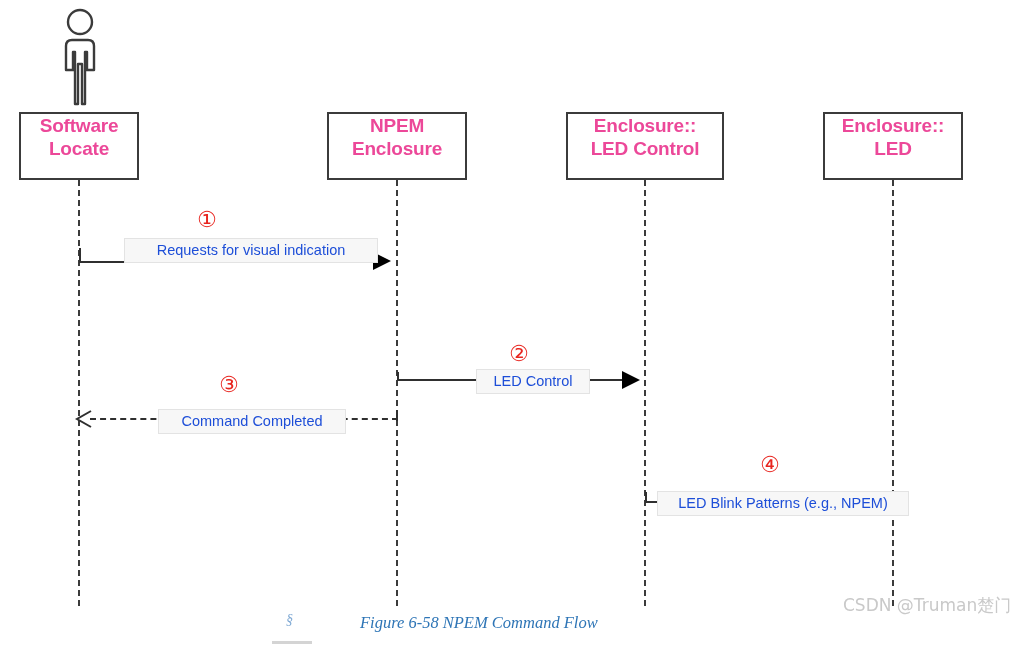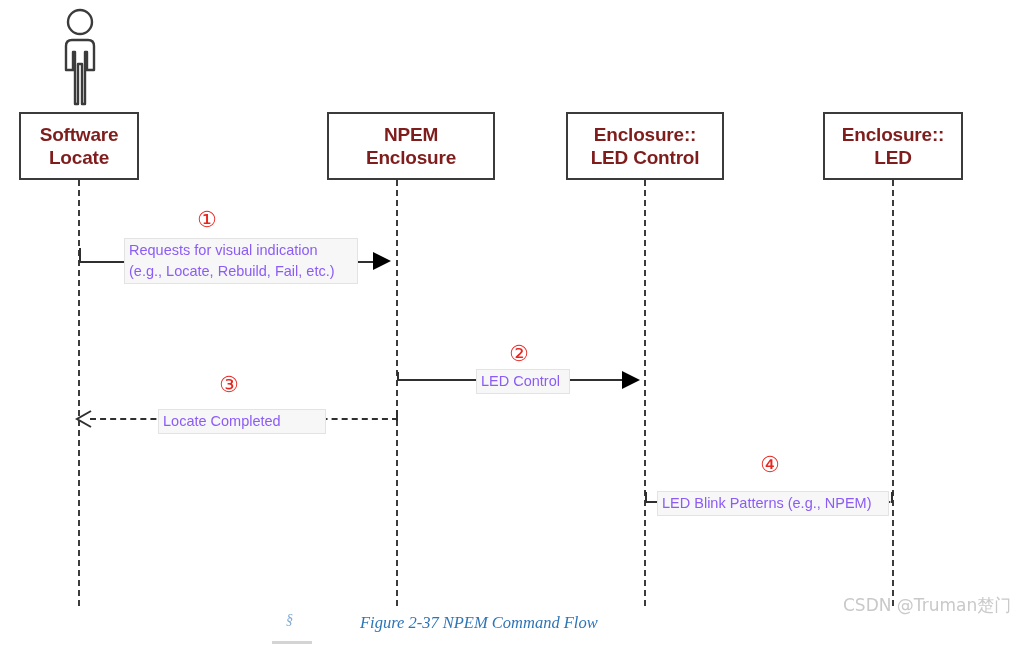--- a/index.html
+++ b/index.html
@@ -27,24 +27,23 @@
   }
   
   .lifeline-box {
     position: absolute;
     box-sizing: border-box;
     border: 2px solid #3b3b3b;
     background: #ffffff;
     display: flex;
     flex-direction: column;
     align-items: center;
-    justify-content: center;
     font-weight: bold;
     font-size: 19px;
-    color: #7f1d1d;
+    color: #ec4899;
     line-height: 1.22;
     letter-spacing: -0.2px;
     text-align: center;
   }
   .lifeline-box .ln { display: block; white-space: nowrap; }
   
   .lifeline-stem {
     position: absolute;
     width: 0;
     border-left: 2px dashed #3b3b3b;
@@ -74,25 +73,26 @@
   .arrow-open {
     position: absolute;
     width: 18px;
     height: 20px;
   }
   
   .msg-label {
     position: absolute;
     background: #f7f7f7;
     border: 1px solid #e3e3e3;
-    color: #8b5cf6;
+    color: #1d4ed8;
     font-size: 14.5px;
     line-height: 1.45;
-    padding: 1px 4px;
+    padding: 1px 14px;
     white-space: nowrap;
+    text-align: center;
     font-family: "Liberation Sans", sans-serif;
   }
   .msg-label.two-line { font-size: 14.5px; }
   
   .step-num {
     position: absolute;
     color: #e8251f;
     font-size: 22px;
     line-height: 1;
     font-family: "DejaVu Sans", sans-serif;
@@ -141,21 +141,21 @@
                L33 44 L33 96 L30 96 L30 56 L26 56 L26 96 L23 96 L23 44 L21 44
                L21 62 L14 62 Z" fill="#ffffff" stroke="#3b3b3b" stroke-width="2.4" stroke-linejoin="round"></path>
     </svg>
   </div>
 
   <div class="lifeline-box" style="left:19px; top:112px; width:120px; height:68px;">
     <span class="ln">Software</span>
     <span class="ln">Locate</span>
   </div>
 
-  <div class="lifeline-box" style="left:327px; top:112px; width:168px; height:68px;">
+  <div class="lifeline-box" style="left:327px; top:112px; width:140px; height:68px;">
     <span class="ln">NPEM</span>
     <span class="ln">Enclosure</span>
   </div>
 
   <div class="lifeline-box" style="left:566px; top:112px; width:158px; height:68px;">
     <span class="ln">Enclosure::</span>
     <span class="ln">LED Control</span>
   </div>
 
   <div class="lifeline-box" style="left:823px; top:112px; width:140px; height:68px;">
@@ -167,50 +167,49 @@
   <div class="lifeline-stem" style="left:396px; top:180px; height:426px;"></div>
   <div class="lifeline-stem" style="left:644px; top:180px; height:426px;"></div>
   <div class="lifeline-stem" style="left:892px; top:180px; height:426px;"></div>
 
   <div class="step-num" style="left:197px; top:209px;">①</div>
   <div class="msg-stub" style="left:79px; top:248px; height:15px;"></div>
   <div class="msg-h" style="left:79px; top:261px; width:294px;"></div>
   <div class="arrow-solid" style="left:373px; top:252px;"></div>
   <div class="msg-label two-line" style="left:124px; top:238px; width:224px;">
     <div>Requests for visual indication</div>
-    <div>(e.g., Locate, Rebuild, Fail, etc.)</div>
   </div>
 
   <div class="step-num" style="left:509px; top:343px;">②</div>
   <div class="msg-stub" style="left:397px; top:372px; height:9px;"></div>
   <div class="msg-h" style="left:397px; top:379px; width:225px;"></div>
   <div class="arrow-solid" style="left:622px; top:371px;"></div>
   <div class="msg-label" style="left:476px; top:369px; width:84px;">
     <div>LED Control</div>
   </div>
 
   <div class="step-num" style="left:219px; top:374px;">③</div>
   <div class="msg-stub" style="left:396px; top:410px; height:11px;"></div>
   <div class="msg-h dashed" style="left:90px; top:418px; width:308px;"></div>
   <div class="arrow-open" style="left:74px; top:409px;">
     <svg width="18" height="20" viewBox="0 0 18 20" xmlns="http://www.w3.org/2000/svg">
       <path d="M17 2 L3 10 L17 18" fill="none" stroke="#2f2f2f" stroke-width="2"></path>
     </svg>
   </div>
   <div class="msg-label" style="left:158px; top:409px; width:158px;">
-    <div>Locate Completed</div>
+    <div>Command Completed</div>
   </div>
 
   <div class="step-num" style="left:760px; top:454px;">④</div>
   <div class="msg-stub" style="left:645px; top:492px; height:11px;"></div>
   <div class="msg-h" style="left:645px; top:501px; width:228px;"></div>
   <div class="msg-stub" style="left:891px; top:492px; height:11px;"></div>
   <div class="arrow-solid" style="left:873px; top:493px;"></div>
   <div class="msg-label" style="left:657px; top:491px; width:222px;">
     <div>LED Blink Patterns (e.g., NPEM)</div>
   </div>
 
   <div class="section-mark" style="left:286px; top:612px;">§</div>
   <div class="section-rule" style="left:272px; top:641px; width:40px;"></div>
-  <div class="caption" style="left:360px; top:613px;">Figure 2-37 NPEM Command Flow</div>
+  <div class="caption" style="left:360px; top:613px;">Figure 6-58 NPEM Command Flow</div>
   <div class="watermark" style="left:843px; top:594px;">CSDN @Truman楚门</div>
 
 </div>
 
 </body></html>

